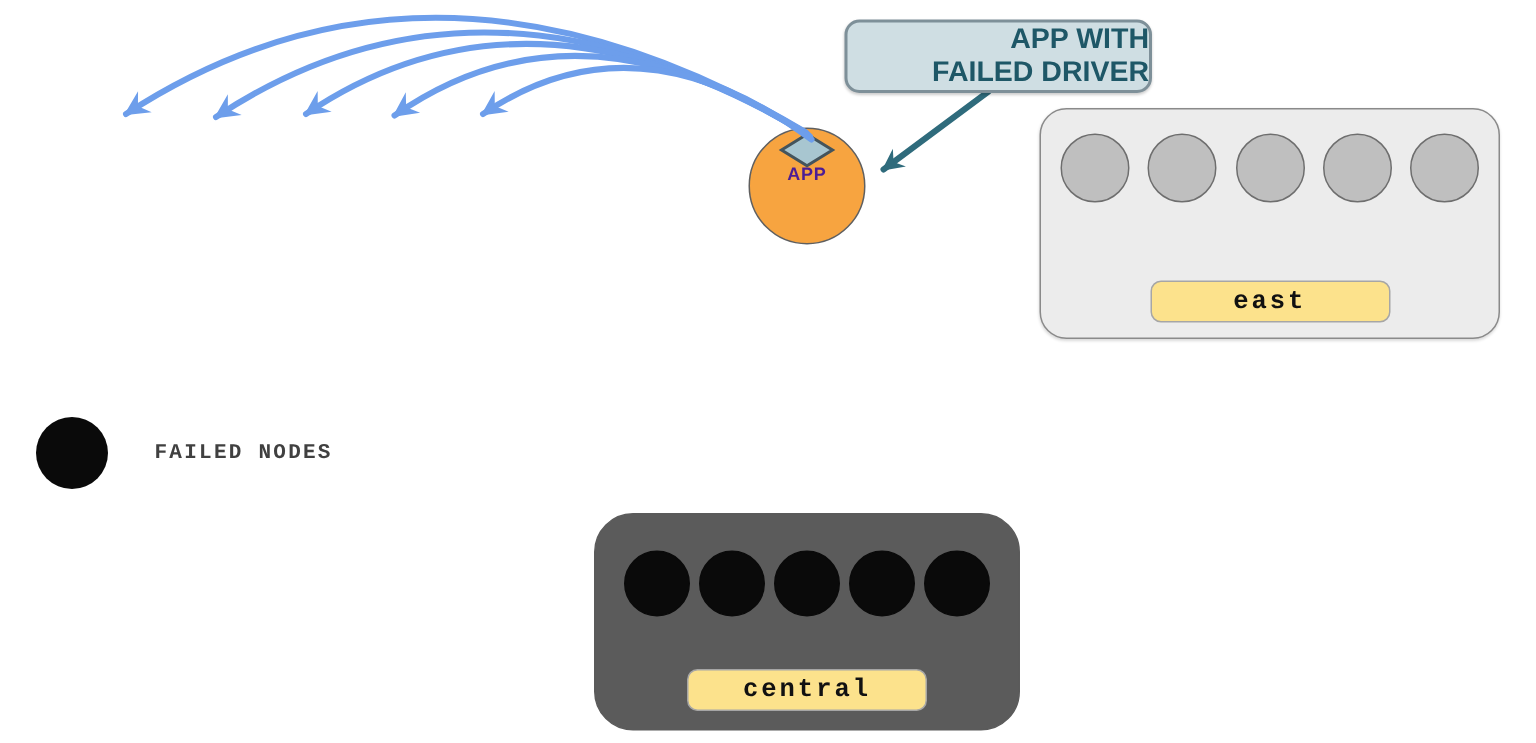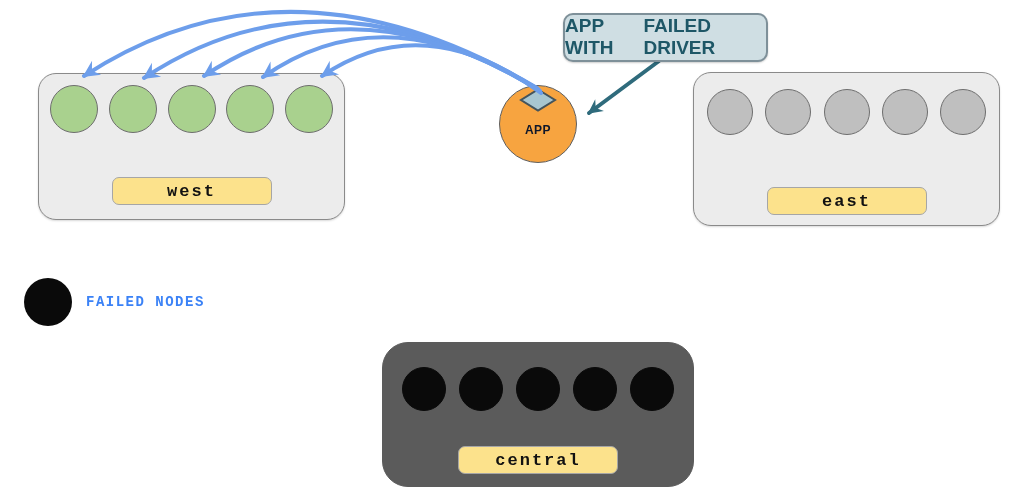--- a/index.html
+++ b/index.html
@@ -13,21 +13,21 @@
   .blue-head{fill:var(--c-arrow_blue);stroke:none;}
   .teal-head{fill:var(--c-teal);stroke:none;}
 
   
   .region{position:absolute;border-radius:18px;box-sizing:border-box;}
   .region.light{background:var(--c-region_bg);border:1.5px solid var(--c-region_border);
     box-shadow:0 1px 2px rgba(0,0,0,.15);}
   .region.dark{background:var(--c-dark_region_bg);border:1.5px solid var(--c-dark_region_bg);border-radius:26px;}
   .region-west{left:38px;top:73px;width:307px;height:147px;}
   .region-east{left:693px;top:72px;width:307px;height:154px;}
-  .region-central{left:382px;top:342px;width:312px;height:145px;}
+  .region-central{left:396px;top:342px;width:284px;height:145px;}
 
   .nodes{position:absolute;left:0;right:0;display:flex;justify-content:space-between;}
   .region-west  .nodes{top:11px;padding:0 11px;}
   .region-east  .nodes{top:16px;padding:0 13px;}
   .region-central .nodes{top:24px;padding:0 19px;}
   .node{box-sizing:border-box;border-radius:50%;}
   .node.active  {width:48px;height:48px;background:var(--c-active_node);border:1.5px solid var(--c-node_border);}
   .node.failover{width:46px;height:46px;background:var(--c-failover_node);border:1.5px solid var(--c-node_border);}
   .node.failed  {width:44px;height:44px;background:var(--c-failed_node);border:1.5px solid var(--c-failed_node);}
 
@@ -42,58 +42,48 @@
   .region-east  .region-label{bottom:10px;}
   .region-central .region-label{bottom:12px;}
 
   
   .app{
     position:absolute;left:499px;top:85px;width:78px;height:78px;border-radius:50%;
     background:var(--c-app_fill);border:1.5px solid var(--c-app_border);box-sizing:border-box;
     display:flex;flex-direction:column;align-items:center;z-index:4;
   }
   .diamond{position:absolute;top:2px;left:50%;transform:translateX(-50%);}
-  .app-label{margin-top:37px;font-size:12px;font-weight:bold;letter-spacing:.5px;color:#0f172a;}
+  .app-label{margin-top:23px;font-size:12px;font-weight:bold;letter-spacing:.5px;color:#4c1d95;}
 
   
   .callout{
     position:absolute;left:563px;top:13px;width:205px;height:49px;box-sizing:border-box;
     background:var(--c-callout_bg);border:2px solid var(--c-callout_border);border-radius:10px;
     box-shadow:0 1px 2px rgba(0,0,0,.2);
-    display:flex;align-items:flex-start;justify-content:center;
+    display:flex;flex-direction:column;align-items:flex-end;justify-content:center;
     font-weight:bold;font-size:19px;line-height:22px;color:var(--c-callout_text);z-index:6;
   }
 
   
   .legend{position:absolute;left:24px;top:278px;}
   .legend-row{display:flex;align-items:center;height:48px;margin-bottom:13px;}
   .swatch{width:48px;height:48px;border-radius:50%;box-sizing:border-box;flex:none;}
   .swatch.failed  {background:var(--c-failed_node);}
   .swatch.active  {background:var(--c-active_node);border:1.5px solid var(--c-node_border);}
   .swatch.failover{background:var(--c-failover_node);border:1.5px solid var(--c-node_border);}
   .legend-text{
-    margin-left:14px;font-family:"Liberation Mono",monospace;font-weight:bold;
-    font-size:14px;letter-spacing:1.5px;color:#3b82f6;white-space:nowrap;
+    margin-left:31px;font-family:"Liberation Mono",monospace;font-weight:bold;
+    font-size:14px;letter-spacing:1.5px;color:#404040;white-space:nowrap;
   }
 </style>
 </head>
 <body>
 
 <div class="canvas">
 
-  <div class="region light region-west">
-    <div class="nodes">
-      <div class="node active"></div>
-      <div class="node active"></div>
-      <div class="node active"></div>
-      <div class="node active"></div>
-      <div class="node active"></div>
-    </div>
-    <div class="region-label">west</div>
-  </div>
 
   <div class="region light region-east">
     <div class="nodes">
       <div class="node failover"></div>
       <div class="node failover"></div>
       <div class="node failover"></div>
       <div class="node failover"></div>
       <div class="node failover"></div>
     </div>
     <div class="region-label">east</div>

